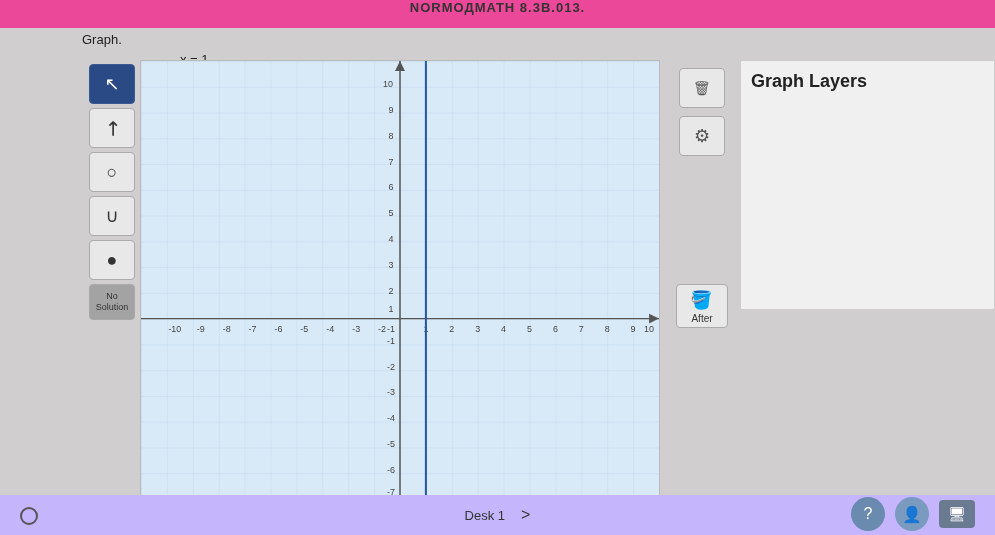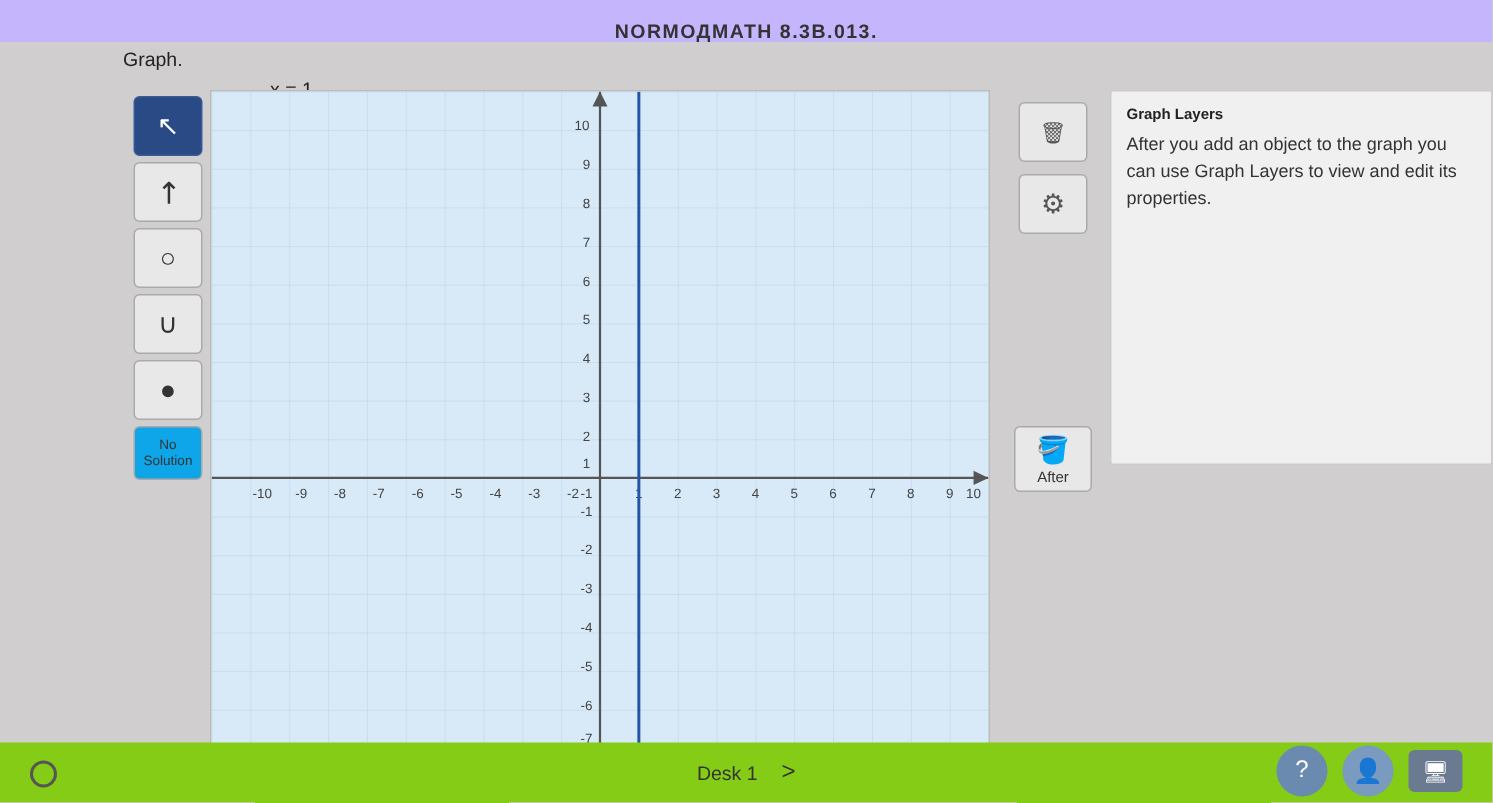--- a/index.html
+++ b/index.html
@@ -11,23 +11,23 @@
       overflow: hidden;
       position: relative;
     }
 
     .top-bar {
       position: absolute;
       top: 0;
       left: 0;
       right: 0;
       height: 28px;
-      background: #c4b5fd;
-      display: flex;
-      align-items: flex-end;
+      background: #ec4899;
+      display: flex;
+      align-items: flex-start;
       justify-content: center;
     }
 
     .top-bar-title {
       font-size: 13px;
       font-weight: bold;
       color: #333;
       letter-spacing: 1px;
     }
 
@@ -81,21 +81,21 @@
       background: #2a4a85;
     }
 
     .tool-btn.light {
       background: #e8e8e8;
       border: 1px solid #aaa;
       color: #333;
     }
 
     .tool-btn.no-solution {
-      background: #0ea5e9;
+      background: #a3a3a3;
       border: 1px solid #aaa;
       color: #333;
       font-size: 9px;
       text-align: center;
       padding: 2px;
       line-height: 1.2;
       height: 36px;
     }
 
     
@@ -161,40 +161,40 @@
       left: 740px;
       width: 255px;
       height: 250px;
       background: #f0f0f0;
       border: 1px solid #ccc;
       border-radius: 2px;
       padding: 10px;
     }
 
     .graph-layers-title {
-      font-size: 10px;
+      font-size: 18px;
       font-weight: bold;
       color: #222;
-      margin-bottom: 5px;
+      margin-bottom: 24px;
     }
 
     .graph-layers-desc {
       font-size: 12px;
       color: #333;
       line-height: 1.5;
     }
 
     
     .bottom-bar {
       position: absolute;
       bottom: 0;
       left: 0;
       right: 0;
       height: 40px;
-      background: #84cc16;
+      background: #c4b5fd;
       display: flex;
       align-items: center;
       justify-content: center;
       gap: 16px;
     }
 
     .desk-label {
       font-size: 13px;
       color: #333;
     }
@@ -344,21 +344,20 @@
     <span style="font-size:18px;">⚙</span>
   </div>
   <div class="fill-btn" style="margin-top: 120px;">
     <span style="font-size:18px;">🪣</span>
     <span style="font-size:10px;">After</span>
   </div>
 </div>
 
 <div class="graph-layers-panel">
   <div class="graph-layers-title">Graph Layers</div>
-  <div class="graph-layers-desc">After you add an object to the graph you can use Graph Layers to view and edit its properties.</div>
 </div>
 
 <div class="bottom-bar">
   <span class="desk-label">Desk 1</span>
   <span class="nav-arrow">&gt;</span>
 
   <div class="bottom-icons">
     <div class="bottom-icon" style="background:#6a8ab0;">
       <span style="color:white; font-size:16px;">?</span>
     </div>

